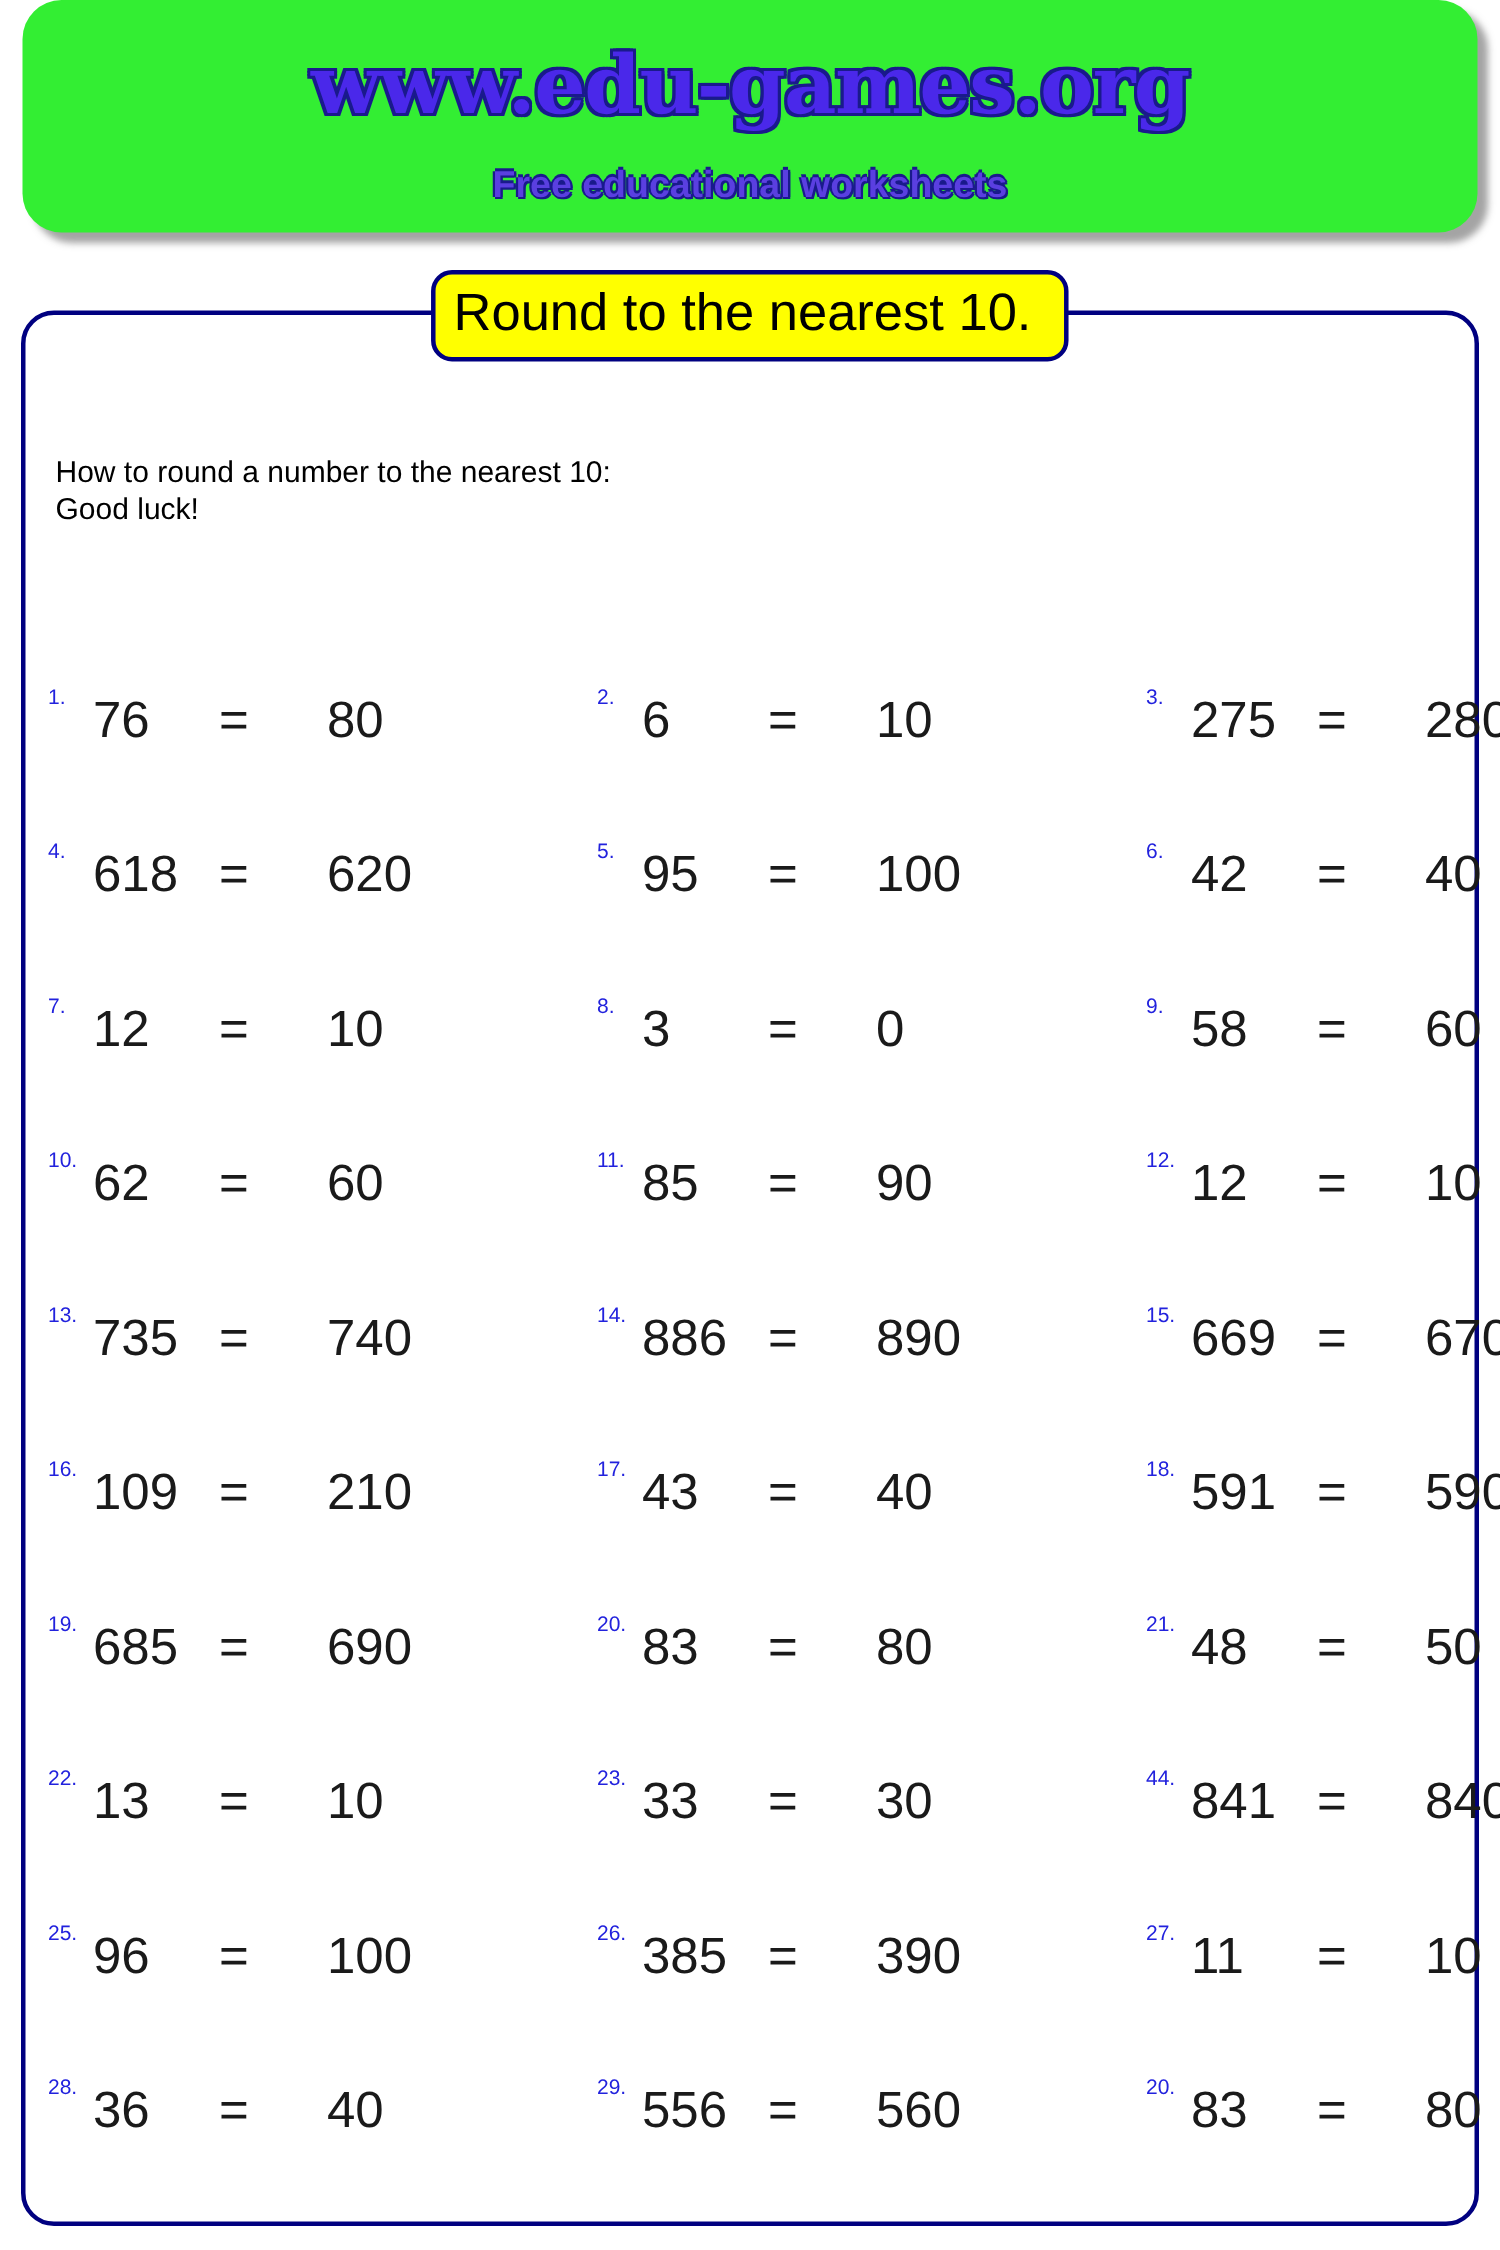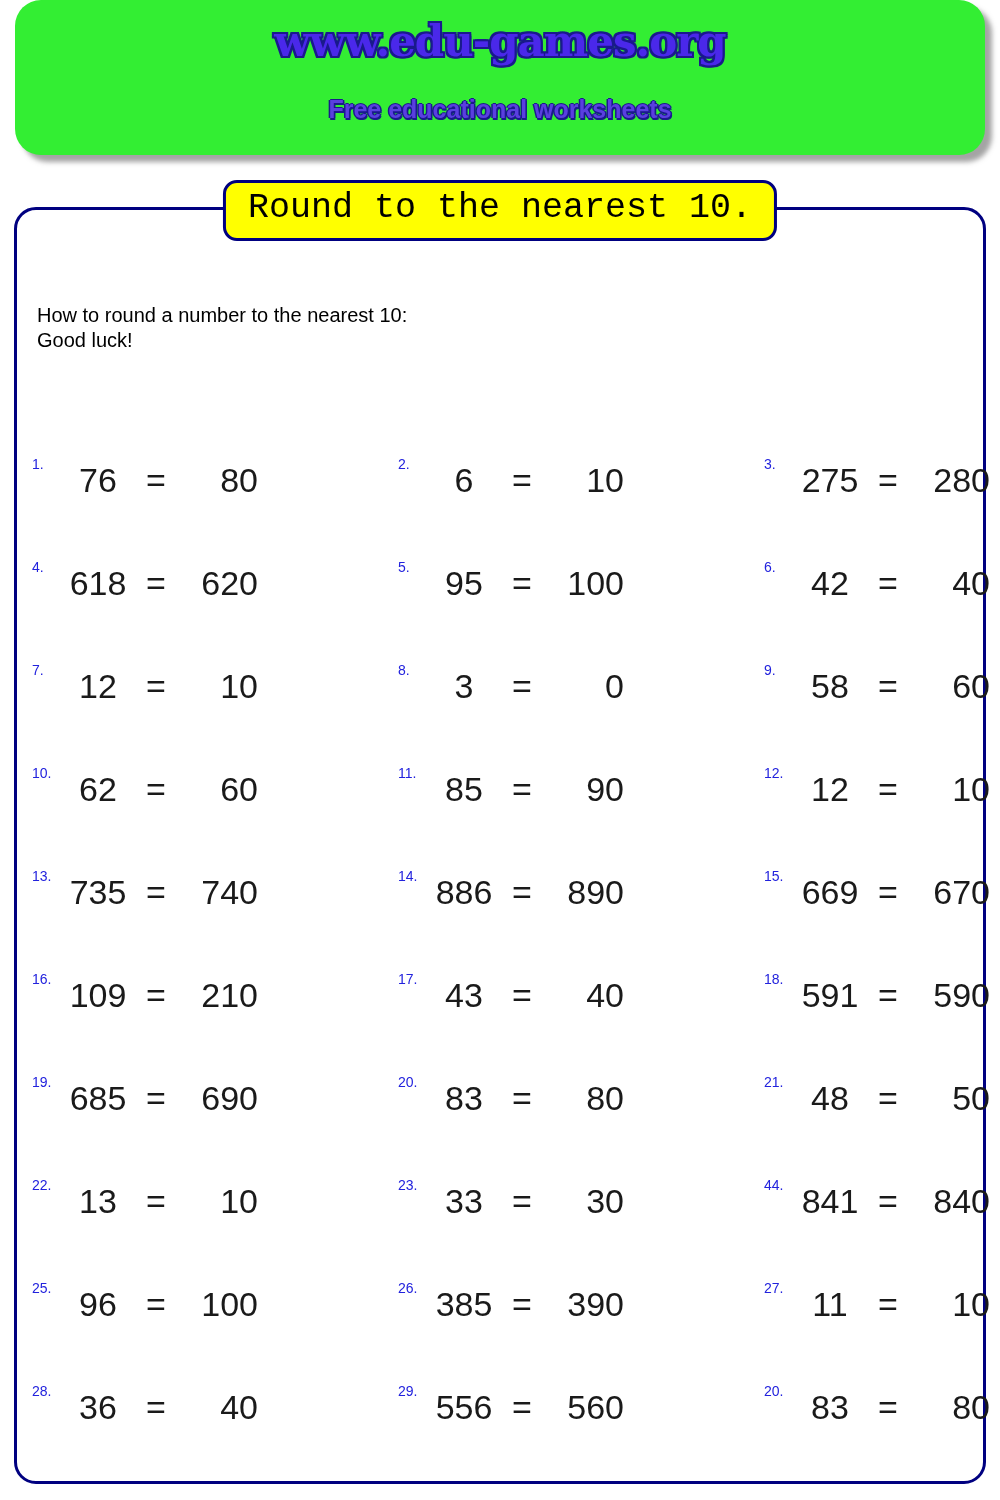--- a/index.html
+++ b/index.html
@@ -26,24 +26,24 @@
     top: 0px;
     width: 970px;
     height: 155px;
     background: #33ee33;
     border-radius: 26px;
     box-shadow: 7px 7px 5px rgba(90,90,90,0.55);
     text-align: center;
   }
 
   .banner-logo {
-    margin-top: 2px;
+    margin-top: 16px;
     font-family: "DejaVu Serif", serif;
     font-weight: bold;
-    font-size: 42px;
+    font-size: 54px;
     line-height: 80px;
     letter-spacing: -1px;
     color: #4a28ea;
     text-shadow:
        2px  0px 0 #1a1a8c,
       -2px  0px 0 #1a1a8c,
        0px -2px 0 #1a1a8c,
        0px  2px 0 #1a1a8c,
        2px  2px 0 #1a1a8c,
       -2px -2px 0 #1a1a8c,
@@ -83,22 +83,22 @@
   
   .title-pill {
     position: absolute;
     left: 50%;
     transform: translateX(-50%);
     top: 180px;
     z-index: 5;
     background: #ffff00;
     border: 3px solid #000080;
     border-radius: 14px;
-    padding: 4px 22px 8px 22px;
-    font-family: Liberation Mono, monospace;
+    padding: 4px 22px 8px 12px;
+    font-family: Liberation Sans, sans-serif;
     font-size: 35px;
     line-height: 43px;
     color: #000000;
     white-space: nowrap;
   }
 
   
   .instructions {
     position: absolute;
     left: 37px;
@@ -149,33 +149,34 @@
     align-items: baseline;
     font-family: "Liberation Sans", sans-serif;
     font-size: 34px;
     line-height: 40px;
     color: #1a1a1a;
     padding-top: 8px;
   }
 
   .operand {
     width: 72px;
-    text-align: center;
+    text-align: left;
     white-space: nowrap;
   }
 
   .eqsign {
     width: 44px;
     text-align: center;
   }
 
   .answer {
     min-width: 80px;
-    text-align: right;
+    text-align: left;
     white-space: nowrap;
+    margin-left: 40px;
   }
 </style>
 </head>
 <body>
 
 <div class="page">
 
   <div class="banner">
     <div class="banner-logo">www.edu-games.org</div>
     <div class="banner-sub">Free educational worksheets</div>

